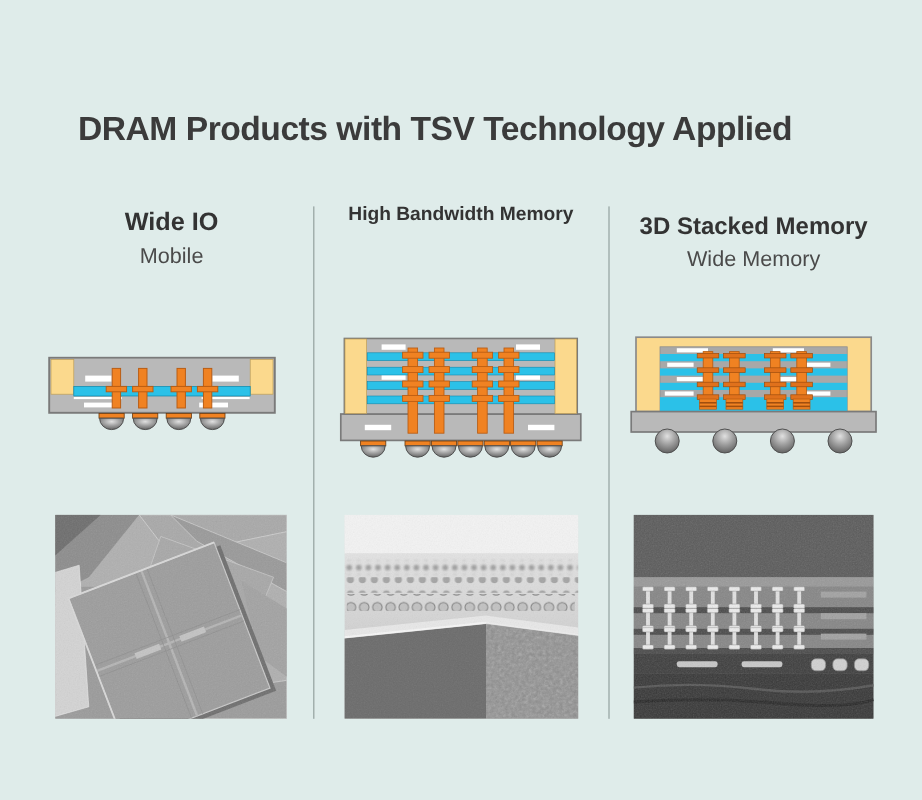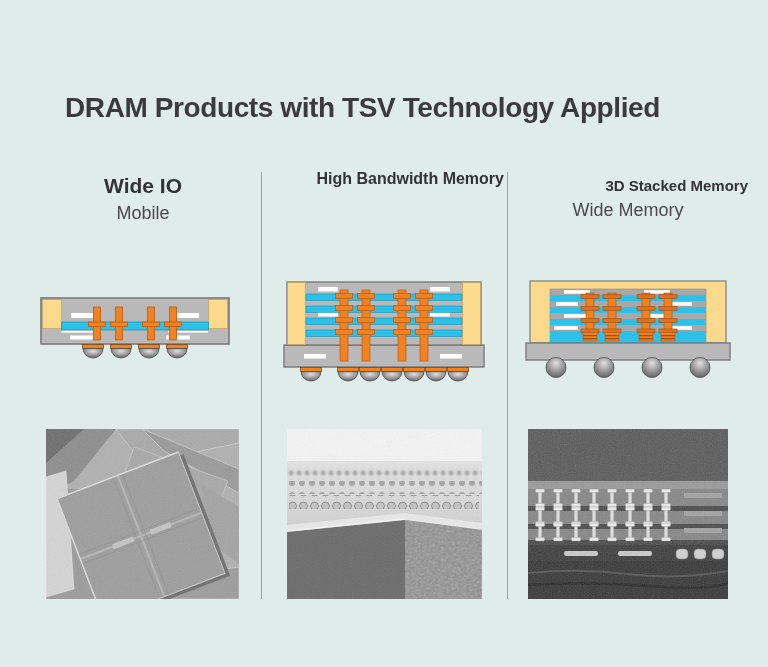--- a/index.html
+++ b/index.html
@@ -15,22 +15,22 @@
   }
   .divider{position:absolute;top:172px;height:427px;width:1px;background:#93a19f;}
   #divider-1{left:261px;}
   #divider-2{left:507px;}
   .col-header{position:absolute;text-align:center;line-height:1.25;}
   #header-wide-io{left:23px;width:240px;top:173px;text-align:center;}
   #header-hbm{left:264px;width:240px;top:169px;}
   #header-3d{left:508px;width:240px;top:177px;}
   .col-title{font-weight:700;color:#333333;}
   #header-wide-io .col-title{font-size:21px;}
-  #header-hbm .col-title{font-size:16px;line-height:1.3;text-align:right;}
-  #header-3d .col-title{font-size:15px;text-align:right;}
+  #header-hbm .col-title{font-size:16px;line-height:1.3;}
+  #header-3d .col-title{font-size:20px;}
   .col-subtitle{font-weight:400;color:#4a4a4a;font-size:18px;margin-top:3px;}
   #header-hbm .col-subtitle{margin-top:4px;}
   .schem{position:absolute;}
   #schem-wide-io{left:40px;top:297px;}
   #schem-hbm{left:282px;top:281px;}
   #schem-3d{left:524px;top:280px;}
   .photo{position:absolute;display:block;}
   #photo-wide-io{left:46px;top:429px;}
   #photo-hbm{left:287px;top:429px;}
   #photo-3d{left:528px;top:429px;}

